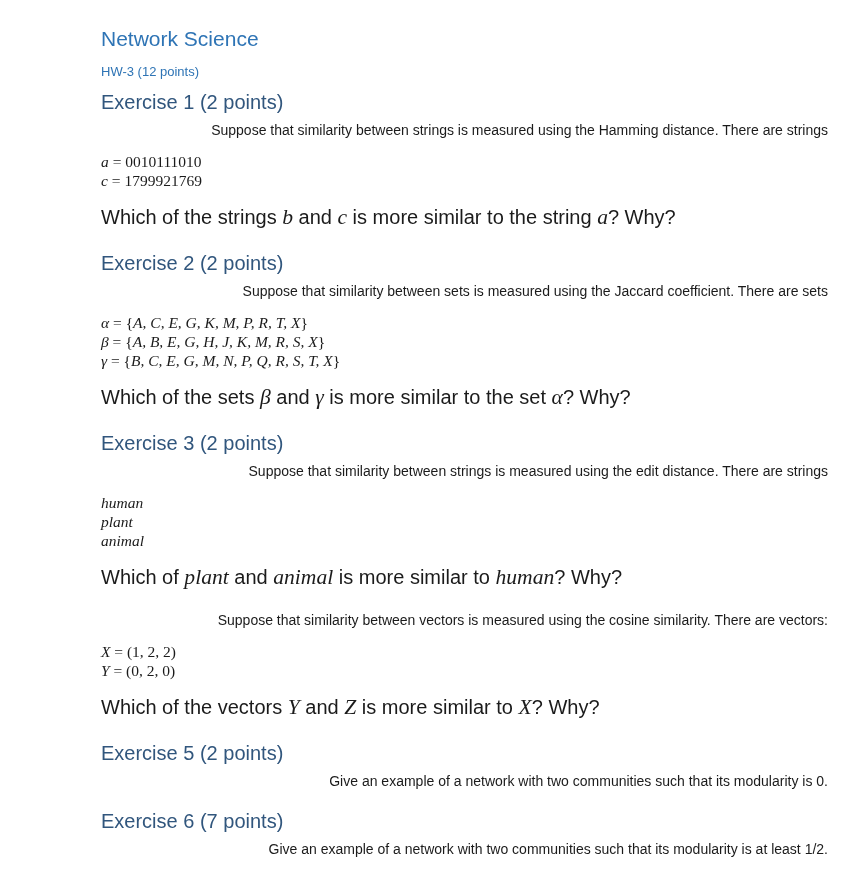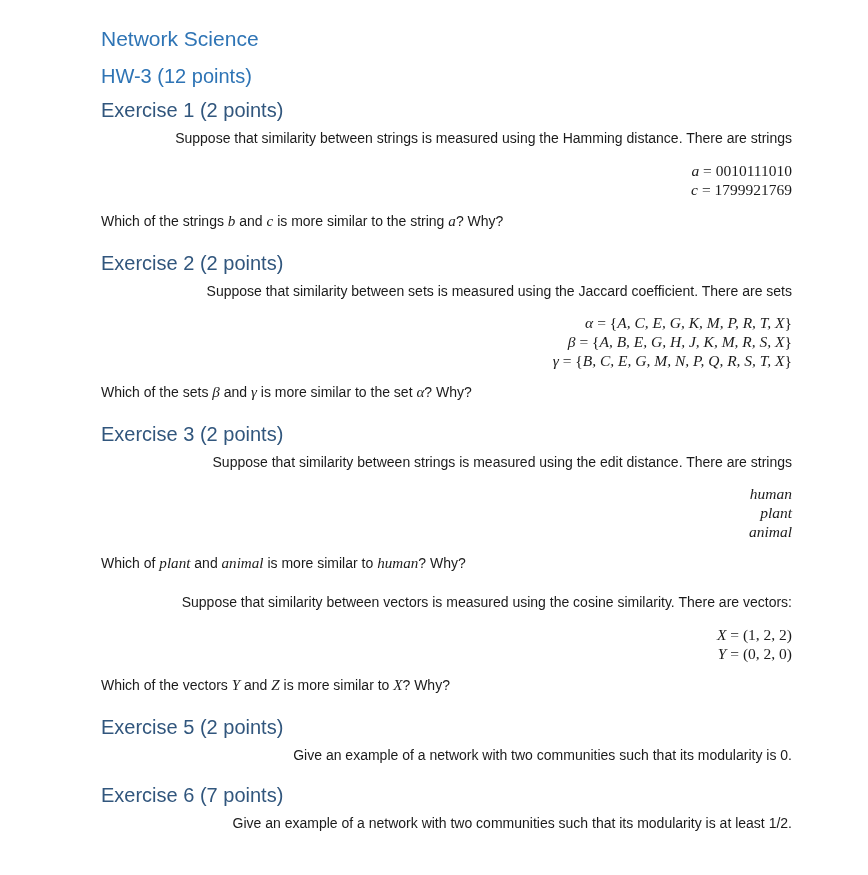--- a/index.html
+++ b/index.html
@@ -2,34 +2,34 @@
 <html style="--c-title: #2E74B5; --c-subtitle: #2E74B5; --c-heading: #31567D; --c-body: #1b1b1b;"><head>
 <meta charset="utf-8">
 <style>
   html, body { margin: 0; padding: 0; background: #ffffff; }
   .page {
     position: relative;
     width: 868px;
     height: 875px;
     box-sizing: border-box;
     background: #ffffff;
-    padding: 27px 76px 0 101px;
+    padding: 27px 40px 0 101px;
     font-family: "Liberation Sans", sans-serif;
     color: #1b1b1b;
     overflow: hidden;
   }
   .title {
     font-size: 21px;
     font-weight: 400;
     color: var(--c-title, #2E74B5);
     margin: 0 0 13px 0;
     line-height: 1.15;
   }
   .subtitle {
-    font-size: 20px;
+    font-size: 13px;
     font-weight: 400;
     color: var(--c-subtitle, #2E74B5);
     margin: 0 0 10px 0;
     line-height: 1.2;
   }
   .exercise { margin: 19px 0 0 0; }
   .exercise.first { margin-top: 0; }
   .ex-heading {
     font-size: 20px;
     font-weight: 400;
@@ -38,31 +38,31 @@
     line-height: 1.2;
   }
   .ex-intro {
     font-size: 14px;
     margin: 0;
     line-height: 1.32;
     color: var(--c-body, #1b1b1b);
     text-align: right;
   }
   .eq-block {
-    text-align: right;
+    text-align: left;
     margin: 13px 0 12px 0;
   }
   .eq-line {
     font-family: "Liberation Serif", serif;
     font-size: 15.5px;
     line-height: 19px;
     color: var(--c-body, #1b1b1b);
   }
   .ex-question {
-    font-size: 14px;
+    font-size: 20px;
     margin: 13px 0 0 0;
     line-height: 1.32;
     color: var(--c-body, #1b1b1b);
   }
   .seg-var {
     font-family: "Liberation Serif", serif;
     font-style: italic;
   }
   .seg-plain {
     font-family: "Liberation Serif", serif;

